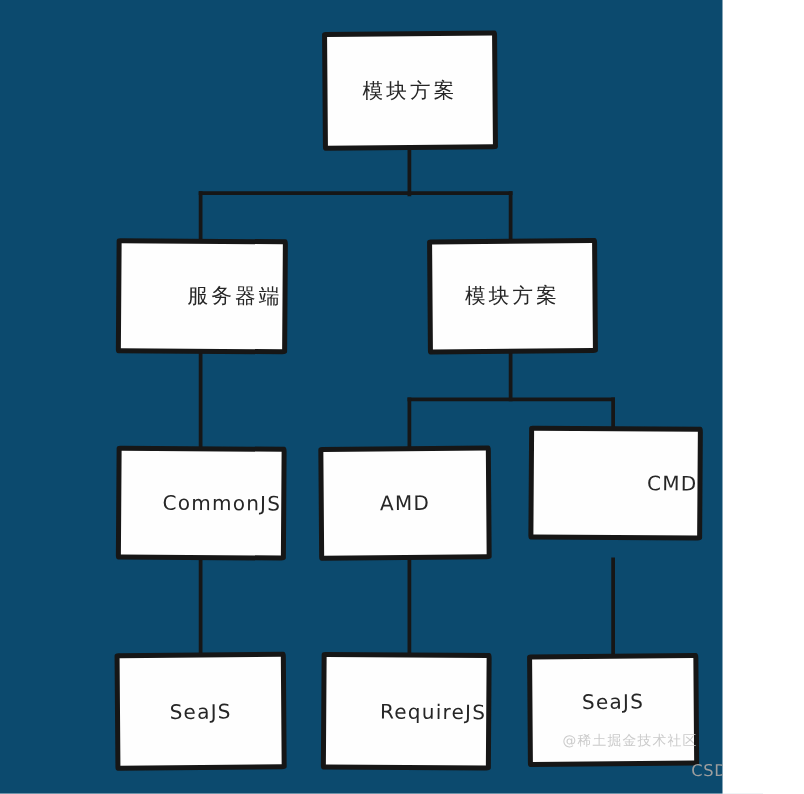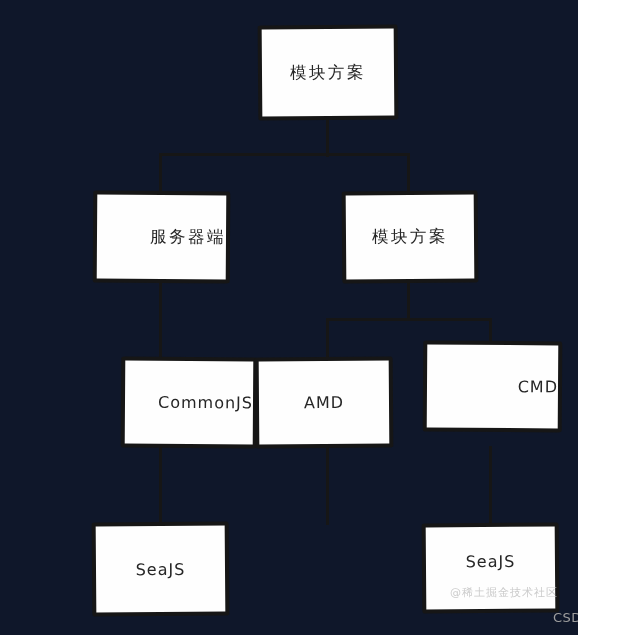--- a/index.html
+++ b/index.html
@@ -4,21 +4,21 @@
 <style>
   html, body {
     margin: 0;
     padding: 0;
     background: #ffffff;
   }
   .stage {
     position: relative;
     width: 578px;
     height: 635px;
-    background: #0f172a;
+    background: #0c4a6e;
     font-family: "DejaVu Sans", sans-serif;
     overflow: hidden;
   }
   
   .line {
     position: absolute;
     background: #161616;
   }
   .line.v { width: 3px; }
   .line.h { height: 3px; }
@@ -91,33 +91,36 @@
     <span class="label">模块方案</span>
   </div>
 
   <div class="node cn tilt-r" style="left:93px; top:191px; width:137px; height:92px;">
     <span class="label">服务器端</span>
   </div>
   <div class="node cn tilt-l" style="left:342px; top:191px; width:136px; height:92px;">
     <span class="label">模块方案</span>
   </div>
 
-  <div class="node tilt-r" style="left:93px; top:357px; width:136px; height:91px;margin-left:28px;">
+  <div class="node tilt-r" style="left:93px; top:357px; width:136px; height:91px;">
     <span class="label">CommonJS</span>
   </div>
   <div class="node tilt-l" style="left:255px; top:357px; width:138px; height:91px;">
     <span class="label">AMD</span>
   </div>
   <div class="node tilt-r" style="left:423px; top:341px; width:139px; height:91px;">
     <span class="label">CMD</span>
   </div>
 
   <div class="node tilt-l" style="left:92px; top:522px; width:137px; height:94px;">
     <span class="label">SeaJS</span>
   </div>
+  <div class="node tilt-r" style="left:257px; top:522px; width:136px; height:94px;">
+    <span class="label">RequireJS</span>
+  </div>
   <div class="node tilt-l" style="left:422px; top:523px; width:137px; height:90px;">
     <span class="label" style="margin-top:-14px;">SeaJS</span>
   </div>
 
   <div class="wm-juejin">@稀土掘金技术社区</div>
   <div class="wm-csdn">CSDN @YMIAS</div>
 
 </div>
 
 </body></html>

